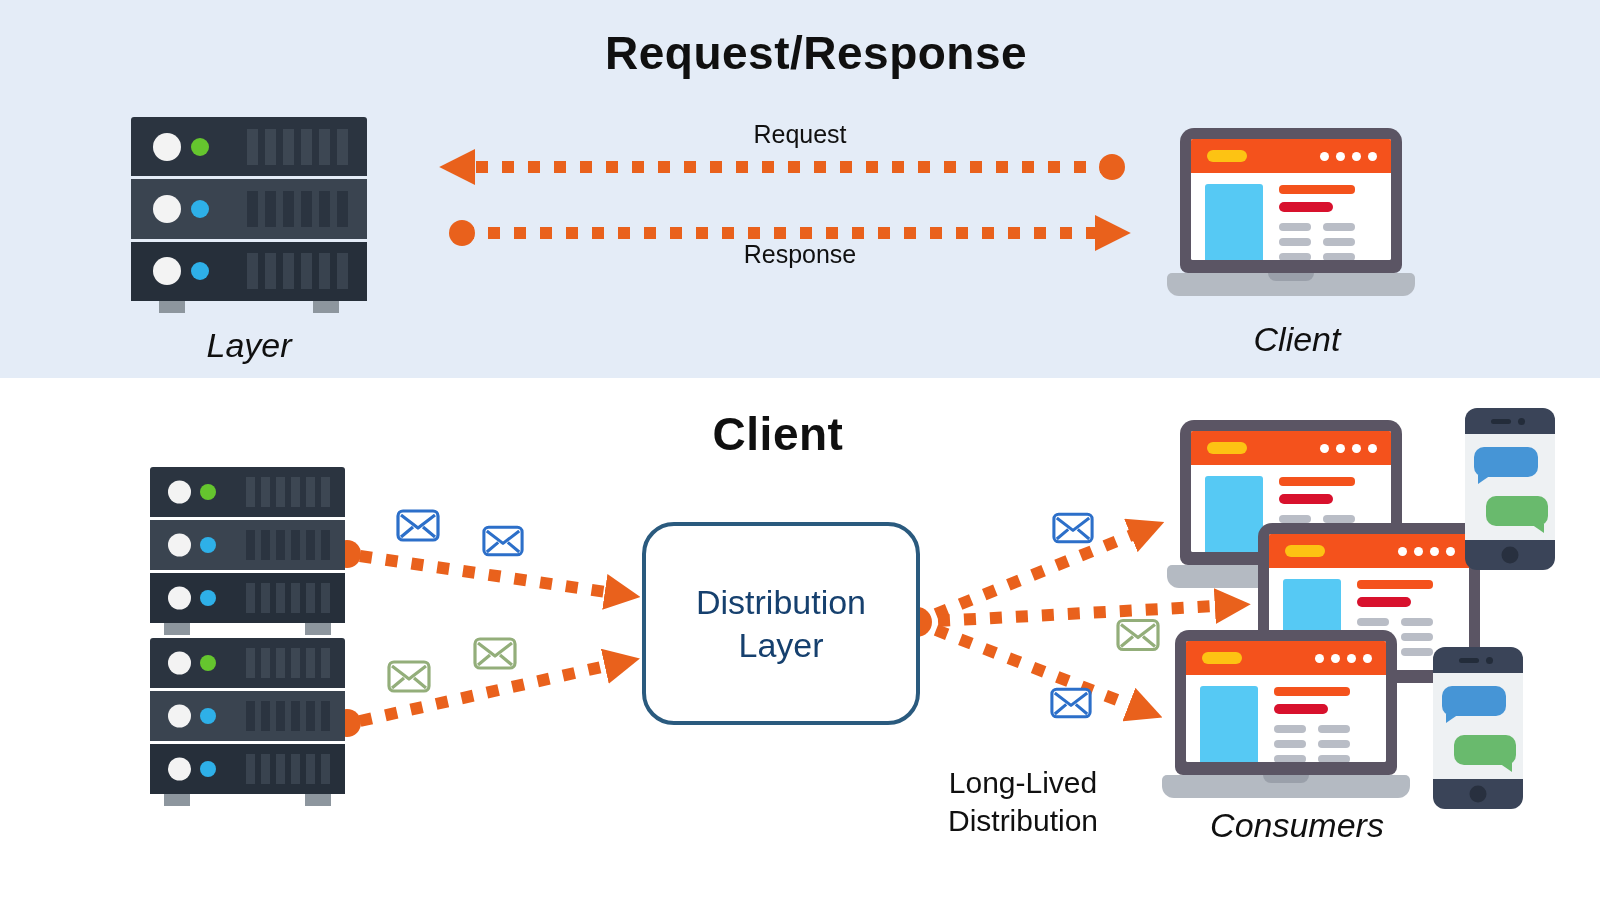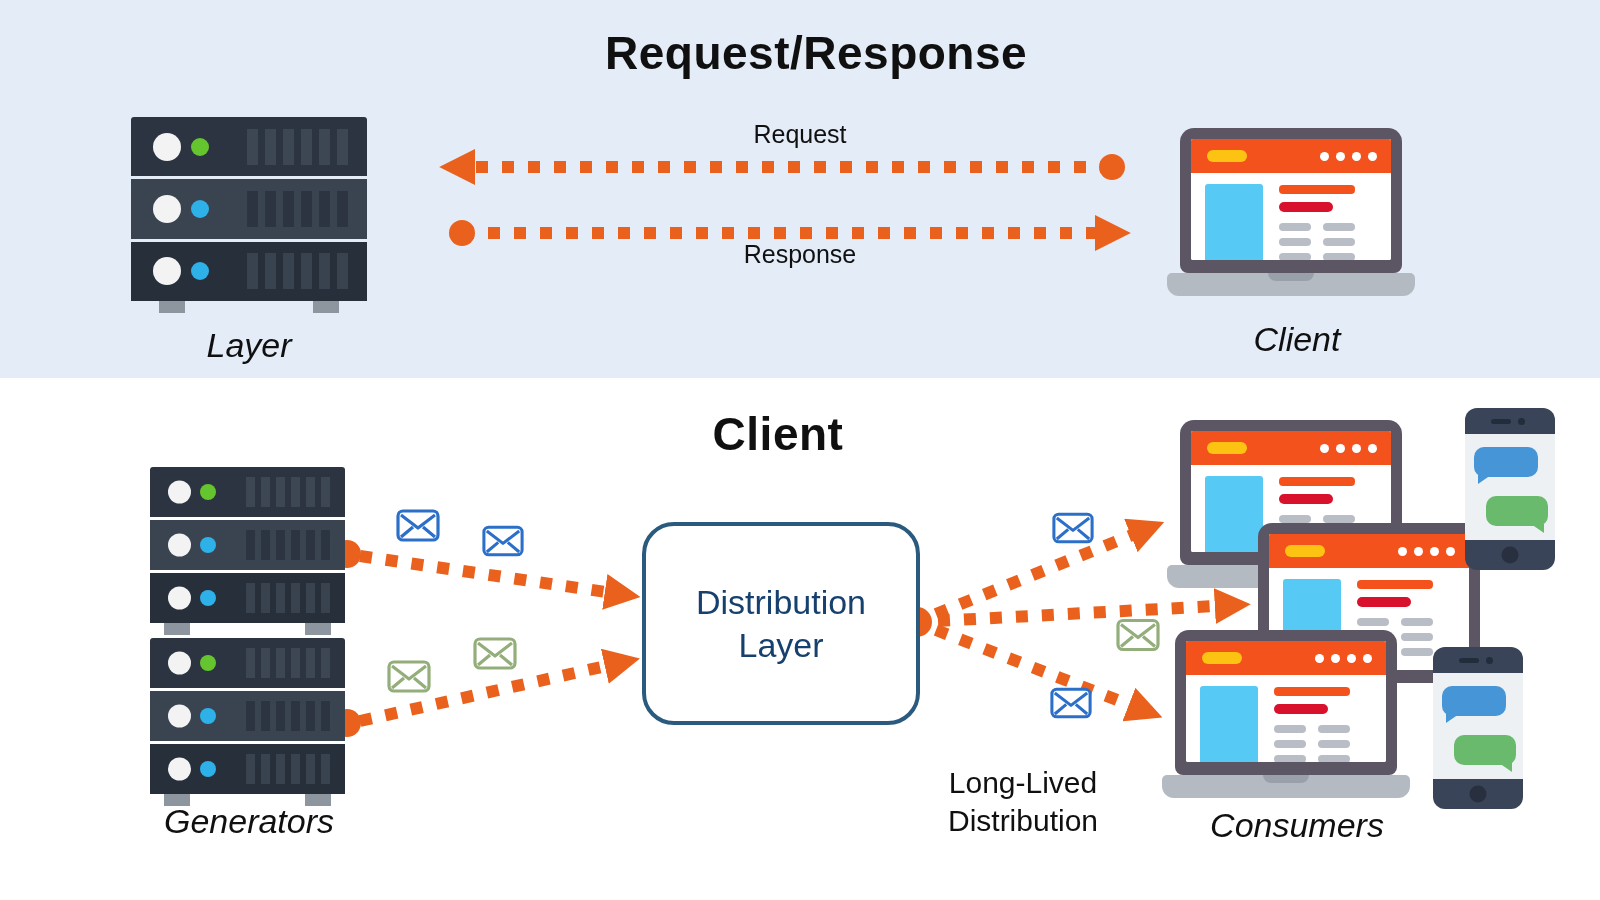--- a/index.html
+++ b/index.html
@@ -117,21 +117,20 @@
 <div class="canvas">
 
   <div class="abs top-bg"></div>
 
   <div class="abs section-title" style="left:605px;top:26px;width:400px;">Request/Response</div>
   <div class="abs arrow-label" style="left:675px;top:120px;width:250px;">Request</div>
   <div class="abs arrow-label" style="left:675px;top:240px;width:250px;">Response</div>
   <div class="abs device-label" style="left:119px;top:326px;width:260px;">Layer</div>
   <div class="abs device-label" style="left:1172px;top:320px;width:250px;">Client</div>
   <div class="abs section-title" style="left:578px;top:407px;width:400px;">Client</div>
-  <div class="abs device-label" style="left:119px;top:802px;width:260px;">Generators</div>
   <div class="abs ll-label" style="left:895px;top:764px;width:256px;">
     <span>Long-Lived</span><br>
     <span>Distribution</span>
   </div>
   <div class="abs device-label" style="left:1167px;top:806px;width:260px;">Consumers</div>
 
   <svg class="abs overlay" width="1600" height="900" viewBox="0 0 1600 900">
     <defs>
       <marker id="ah" viewBox="0 0 3 3" markerWidth="3" markerHeight="3" refX="0.1" refY="1.5" orient="auto" markerUnits="strokeWidth">
         <path d="M0,0 L3,1.5 L0,3 Z" fill="#e9611c"></path>

